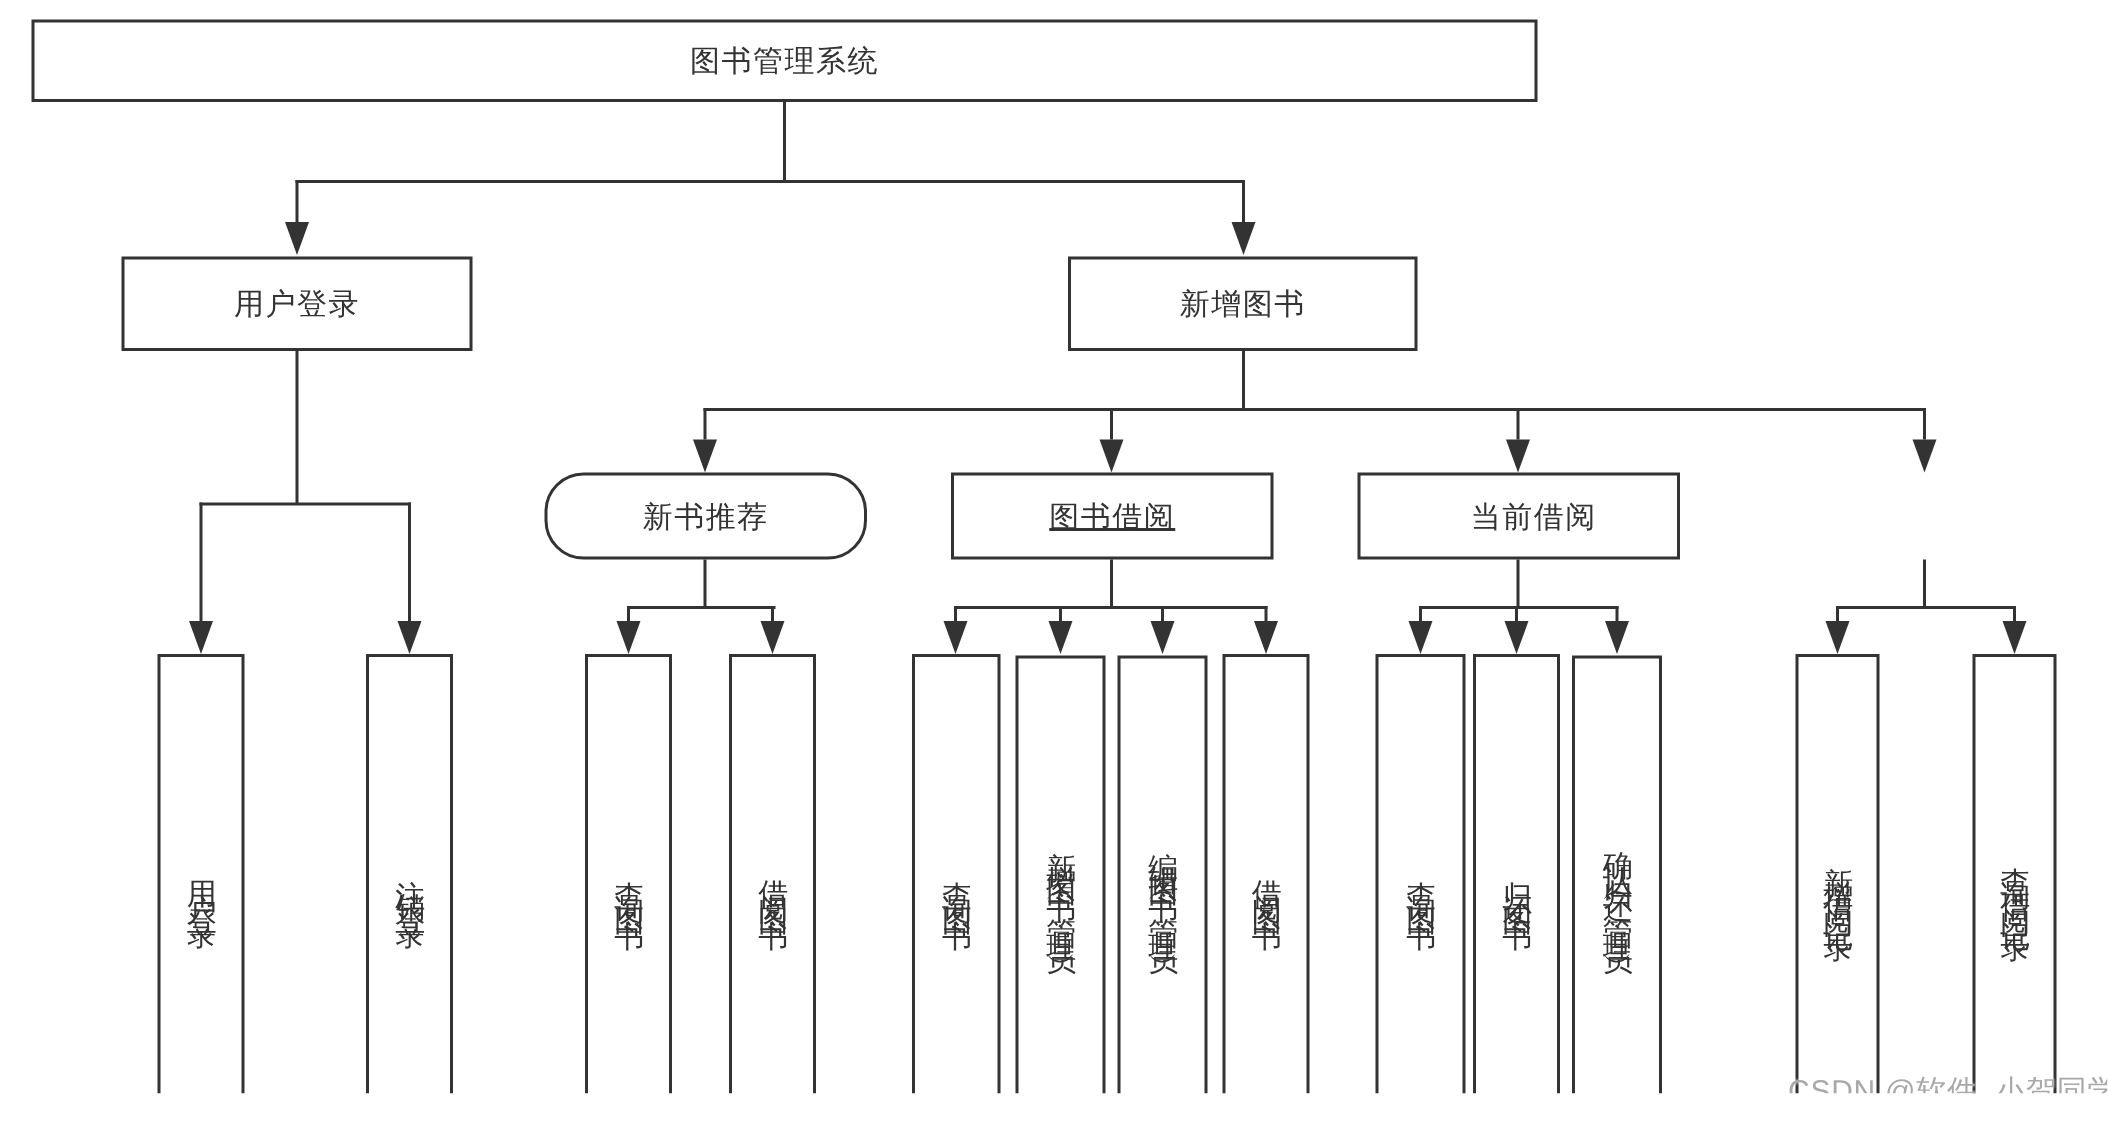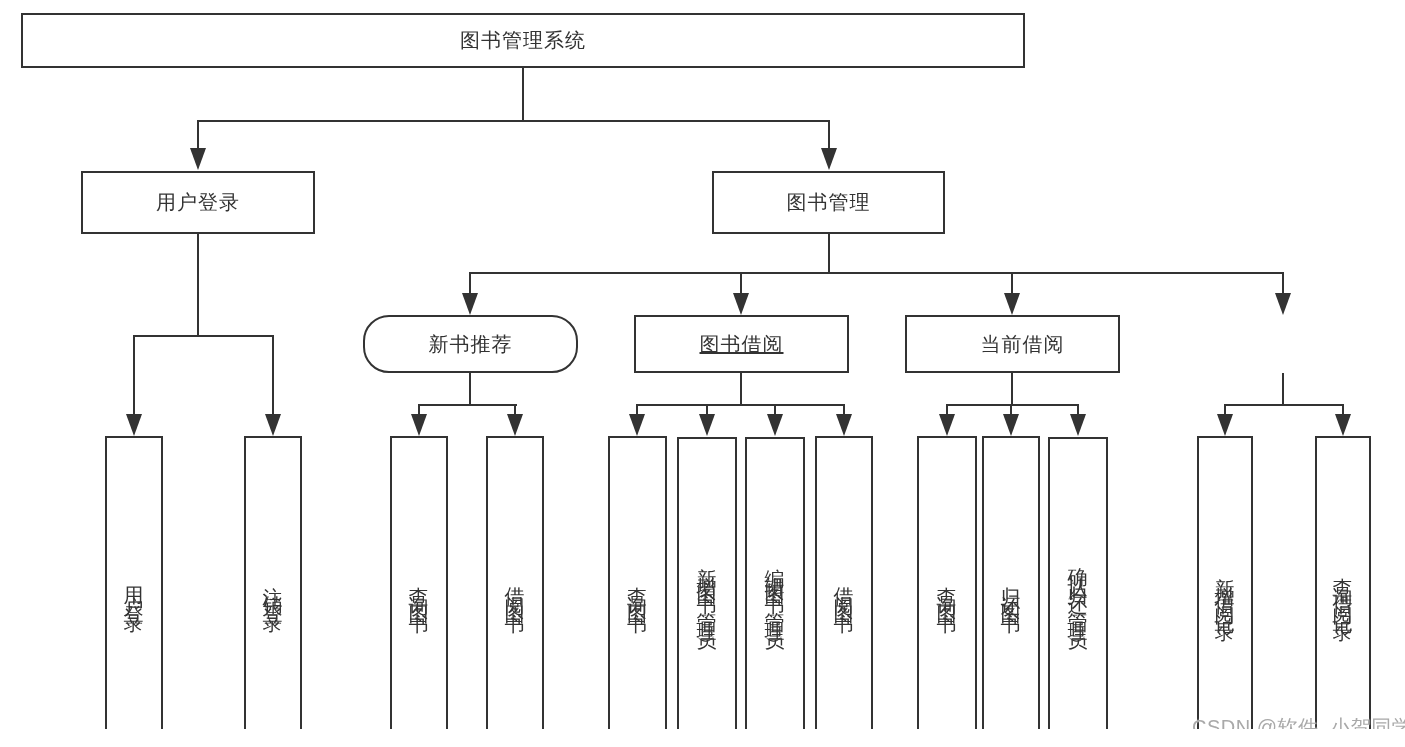--- a/index.html
+++ b/index.html
@@ -50,21 +50,21 @@
   }
 </style>
 </head>
 <body>
 
 <div id="stage">
 
   <div class="nbox" style="left:21px;top:13px;width:1004px;height:55px;">图书管理系统</div>
 
   <div class="nbox" style="left:81px;top:171px;width:234px;height:63px;">用户登录</div>
-  <div class="nbox" style="left:712px;top:171px;width:233px;height:63px;">图书管理</div>
+  <div class="nbox" style="left:712px;top:171px;width:233px;height:63px;">新增图书</div>
 
   <div class="nbox" style="left:363px;top:315px;width:215px;height:58px;border-radius:26px;">新书推荐</div>
   <div class="nbox" style="left:634px;top:315px;width:215px;height:58px;text-decoration:underline;">图书借阅</div>
   <div class="nbox" style="left:905px;top:315px;width:215px;height:58px;padding-left:20px;">当前借阅</div>
 
   <div class="nbox vbox" style="left:105px;top:436px;width:58px;height:300px;">用户登录</div>
   <div class="nbox vbox" style="left:244px;top:436px;width:58px;height:300px;">注销登录</div>
 
   <div class="nbox vbox" style="left:390px;top:436px;width:58px;height:300px;">查询图书</div>
   <div class="nbox vbox" style="left:486px;top:436px;width:58px;height:300px;">借阅图书</div>

